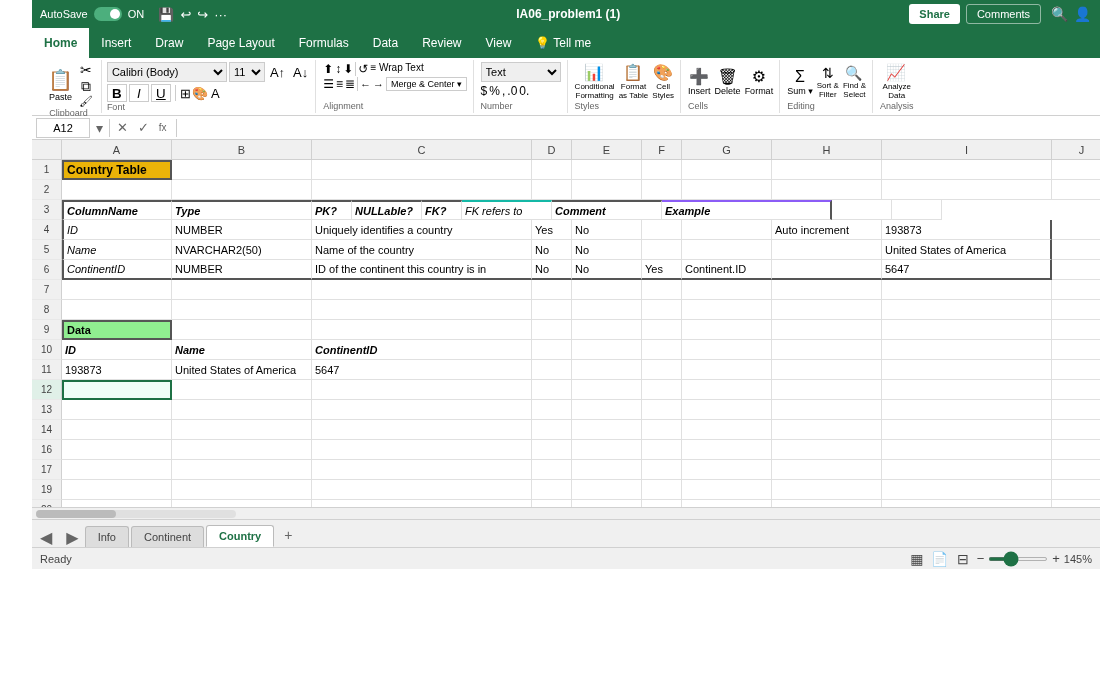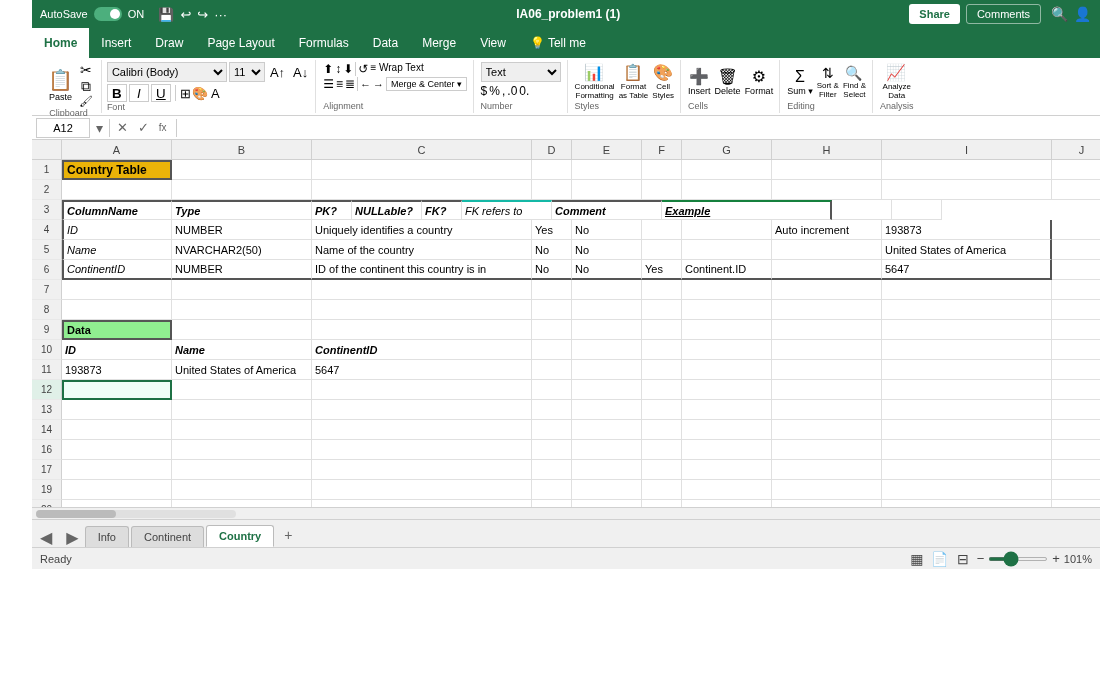--- a/index.html
+++ b/index.html
@@ -264,21 +264,21 @@
     </div>
   </div>
 
   <div id="ribbon-tabs">
     <div class="ribbon-tab active">Home</div>
     <div class="ribbon-tab">Insert</div>
     <div class="ribbon-tab">Draw</div>
     <div class="ribbon-tab">Page Layout</div>
     <div class="ribbon-tab">Formulas</div>
     <div class="ribbon-tab">Data</div>
-    <div class="ribbon-tab">Merge</div>
+    <div class="ribbon-tab">Review</div>
     <div class="ribbon-tab">View</div>
     <div class="ribbon-tab" style="display:flex;align-items:center;gap:3px;">
       <span>💡</span>
       <span>Tell me</span>
     </div>
   </div>
 
   <div style="display:flex;align-items:stretch;background:#fff;border-bottom:1px solid #d0d0d0;padding:2px 4px;gap:1px;height:58px;">
 
     <div style="display:flex;flex-direction:column;align-items:center;border-right:1px solid #e0e0e0;padding:2px 8px;justify-content:space-between;">
@@ -481,21 +481,21 @@
 
       <div class="grid-row">
         <div class="row-num">3</div>
         <div class="cell col-a" style="font-weight:bold;font-style:italic;border-top:2px solid #555;border-left:2px solid #555;">ColumnName</div>
         <div class="cell col-b" style="font-weight:bold;font-style:italic;border-top:2px solid #555;">Type</div>
         <div class="cell col-d" style="font-weight:bold;font-style:italic;border-top:2px solid #555;">PK?</div>
         <div class="cell col-e" style="font-weight:bold;font-style:italic;border-top:2px solid #555;">NULLable?</div>
         <div class="cell col-f" style="font-weight:bold;font-style:italic;border-top:2px solid #555;">FK?</div>
         <div class="cell col-g" style="font-weight:normal;font-style:italic;border-top:2px solid #14b8a6;">FK refers to</div>
         <div class="cell col-h" style="font-weight:bold;font-style:italic;border-top:2px solid #555;">Comment</div>
-        <div class="cell col-i" style="font-weight:bold;font-style:italic;border-top:2px solid #15803d;border-right:2px solid #555;text-decoration:underline;">Example</div>
+        <div class="cell col-i" style="font-weight:bold;font-style:italic;border-top:2px solid #8b5cf6;border-right:2px solid #555;">Example</div>
         <div class="cell col-j"></div>
         <div class="cell col-k"></div>
       </div>
 
       <div class="grid-row">
         <div class="row-num">4</div>
         <div class="cell col-a" style="font-style:italic;border-left:2px solid #555;">ID</div>
         <div class="cell col-b">NUMBER</div>
         <div class="cell col-c">Uniquely identifies a country</div>
         <div class="cell col-d">Yes</div>
@@ -790,17 +790,17 @@
   <div id="status-bar">
     <span>Ready</span>
     <div id="status-bar-right">
       <span style="font-size:14px;cursor:pointer;">▦</span>
       <span style="font-size:14px;cursor:pointer;">📄</span>
       <span style="font-size:14px;cursor:pointer;">⊟</span>
       <div id="zoom-controls">
         <span style="cursor:pointer;font-size:13px;">−</span>
         <input type="range" min="10" max="400" value="145" id="zoom-slider" style="width: 60px;">
         <span style="cursor:pointer;font-size:13px;">+</span>
-        <span style="font-size:11px;">101%</span>
+        <span style="font-size:11px;">145%</span>
       </div>
     </div>
   </div>
 </div>
 
 </body></html>

